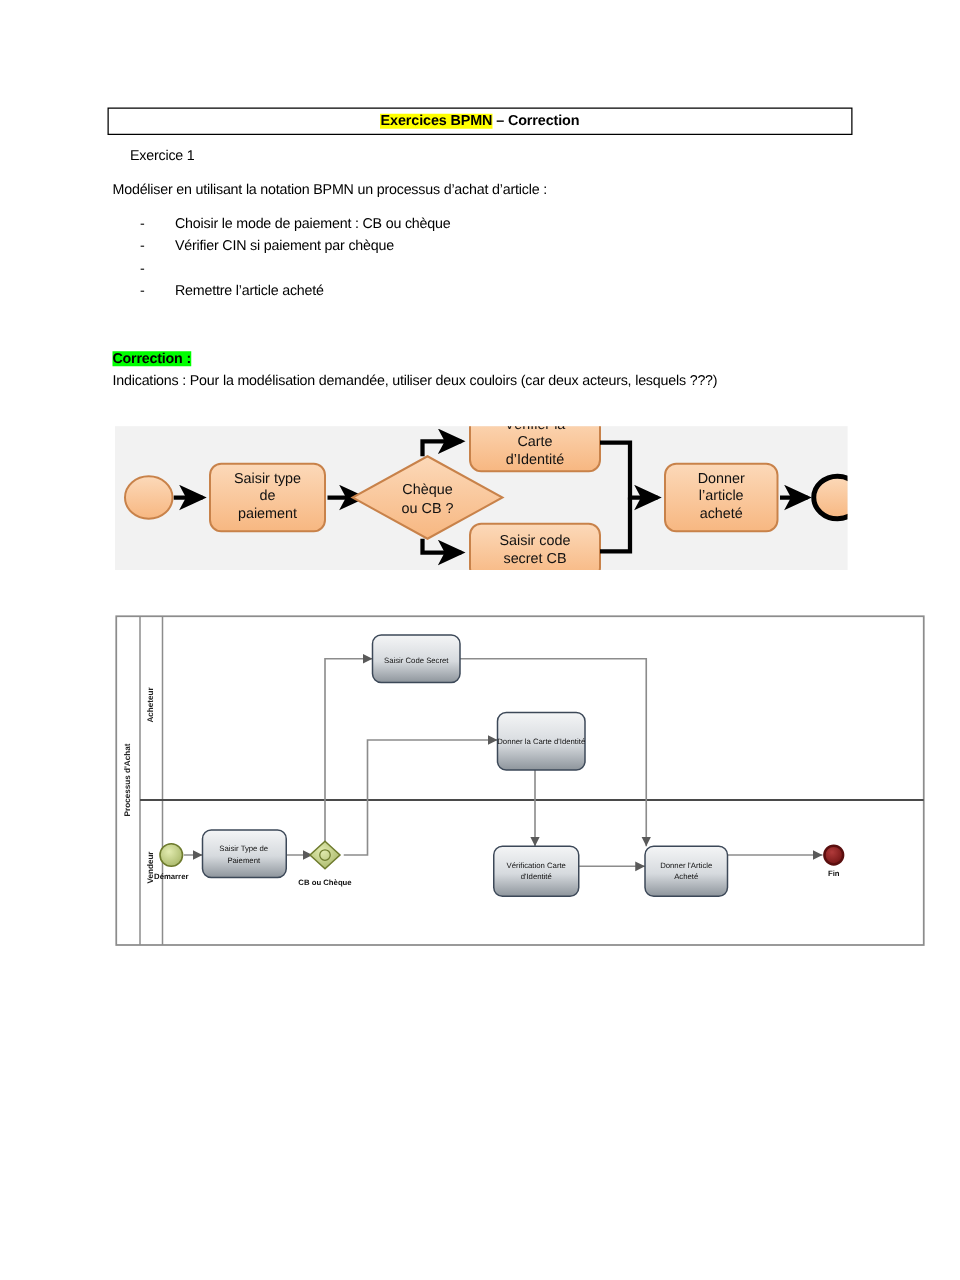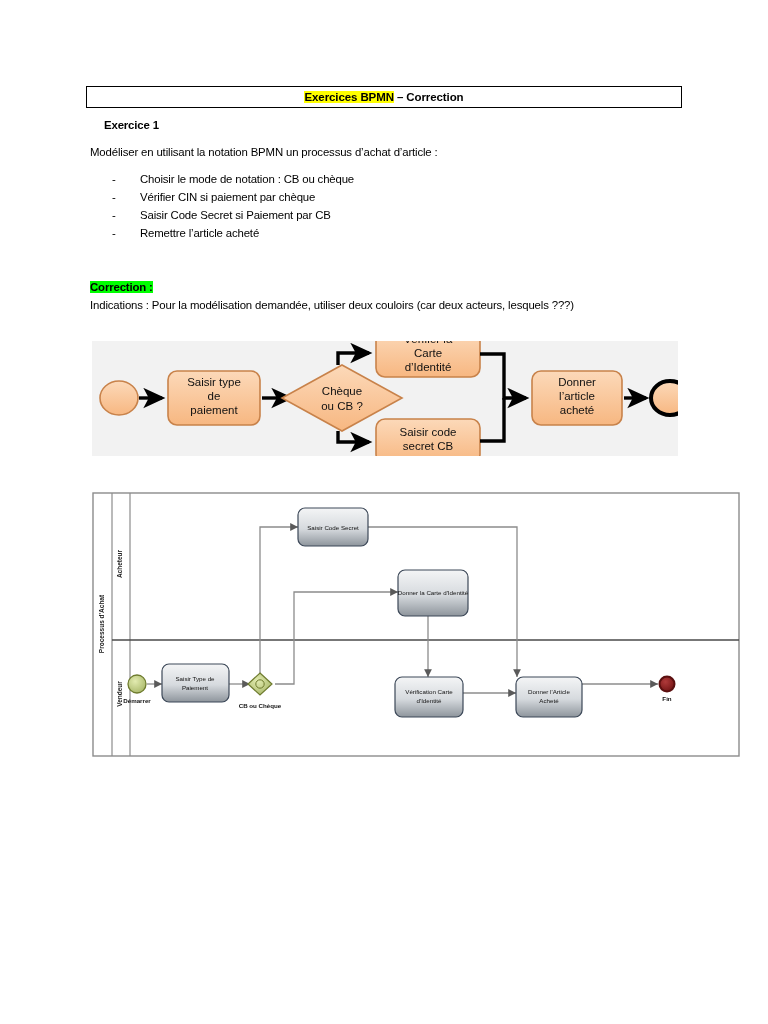--- a/index.html
+++ b/index.html
@@ -44,21 +44,21 @@
 
   
   .txt {
     position: absolute;
     font-family: "Liberation Sans", sans-serif;
     font-size: 11.4px;
     line-height: 15px;
     white-space: nowrap;
     letter-spacing: -0.15px;
   }
-  .bold { font-weight: bold; padding-left: 14px; }
+  .bold { font-weight: normal; padding-left: 14px; }
 
   #exercice-label { left: 90px; top: 118px; }
   #intro-line     { left: 90px; top: 145px; }
   #indications    { left: 90px; top: 252px; margin-top: 46px; }
   #correction     { left: 90px; top: 280px; font-weight: bold; }
 
   .bullets {
     position: absolute;
     left: 90px; top: 170px;
     width: 560px;
@@ -110,29 +110,28 @@
     <div class="title-inner"><span class="hl-yellow">Exercices BPMN</span><span> – Correction</span></div>
   </div>
 
   <div class="txt bold" id="exercice-label">Exercice 1</div>
 
   <div class="txt" id="intro-line">Modéliser en utilisant la notation BPMN un processus d’achat d’article :</div>
 
   <div class="bullets">
     <div class="bullet-row">
       <span class="bullet-dash">-</span>
-      <span class="bullet-text">Choisir le mode de notation : CB ou chèque</span>
+      <span class="bullet-text">Choisir le mode de paiement : CB ou chèque</span>
     </div>
     <div class="bullet-row">
       <span class="bullet-dash">-</span>
       <span class="bullet-text">Vérifier CIN si paiement par chèque</span>
     </div>
     <div class="bullet-row">
       <span class="bullet-dash">-</span>
-      <span class="bullet-text">Saisir Code Secret si Paiement par CB</span>
     </div>
     <div class="bullet-row">
       <span class="bullet-dash">-</span>
       <span class="bullet-text">Remettre l’article acheté</span>
     </div>
   </div>
 
   <div class="txt" id="indications">Indications : Pour la modélisation demandée, utiliser deux couloirs (car deux acteurs, lesquels ???)</div>
 
   <div class="txt" id="correction"><span class="hl-green">Correction :</span></div>

